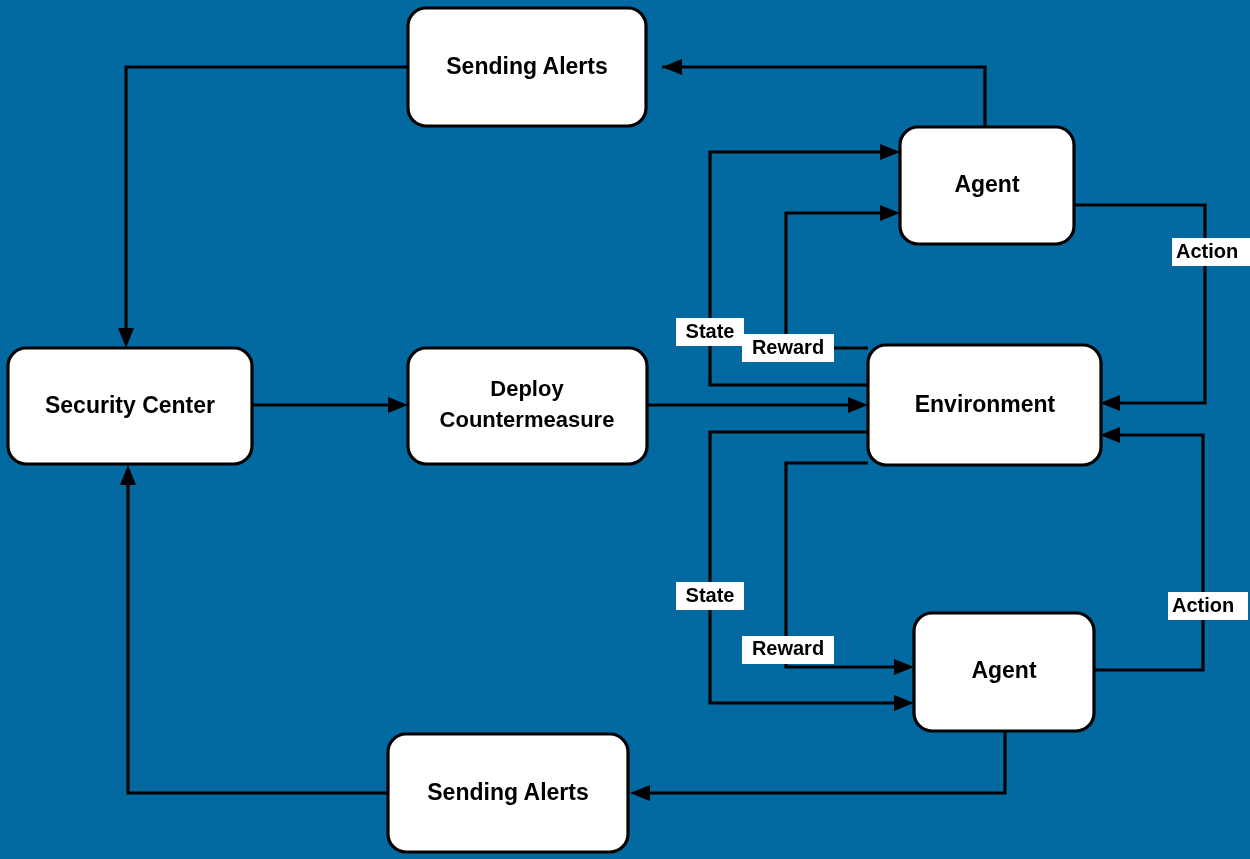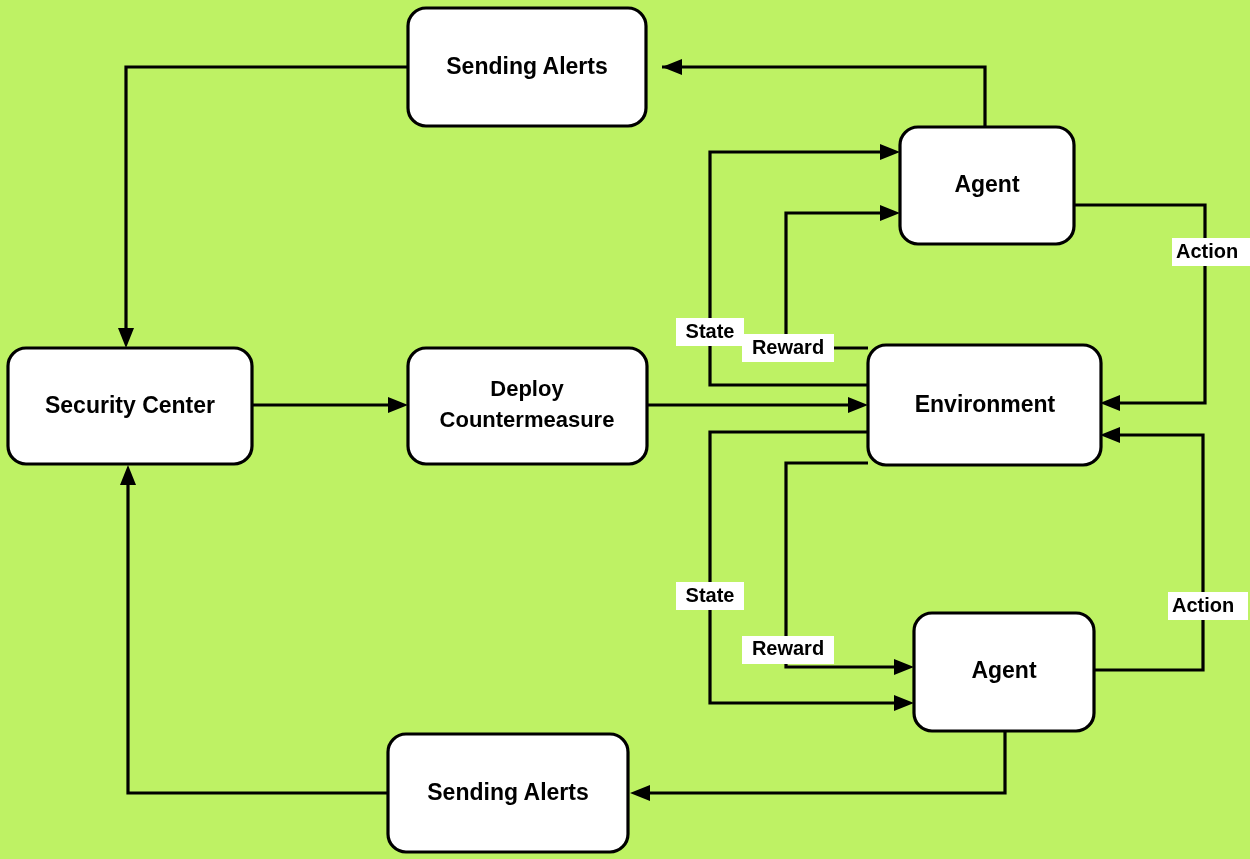--- a/index.html
+++ b/index.html
@@ -10,21 +10,21 @@
   body {
     width: 1250px;
     height: 859px;
     font-family: "Liberation Sans", sans-serif;
     overflow: hidden;
   }
   #diagram-root {
     position: relative;
     width: 1250px;
     height: 859px;
-    background: #bef264;
+    background: #0369a1;
   }
   svg.diagram-canvas {
     position: absolute;
     left: 0;
     top: 0;
     width: 1250px;
     height: 859px;
   }
   .node-box {
     fill: #ffffff;

